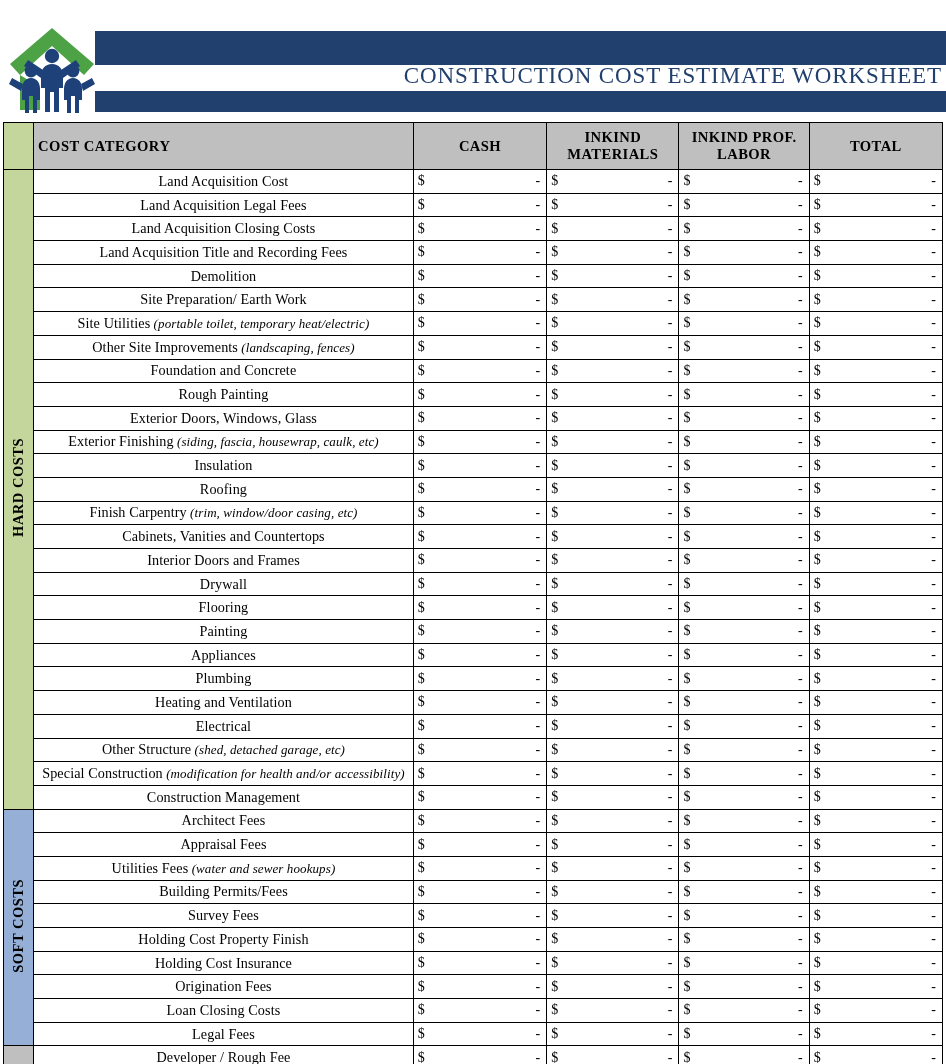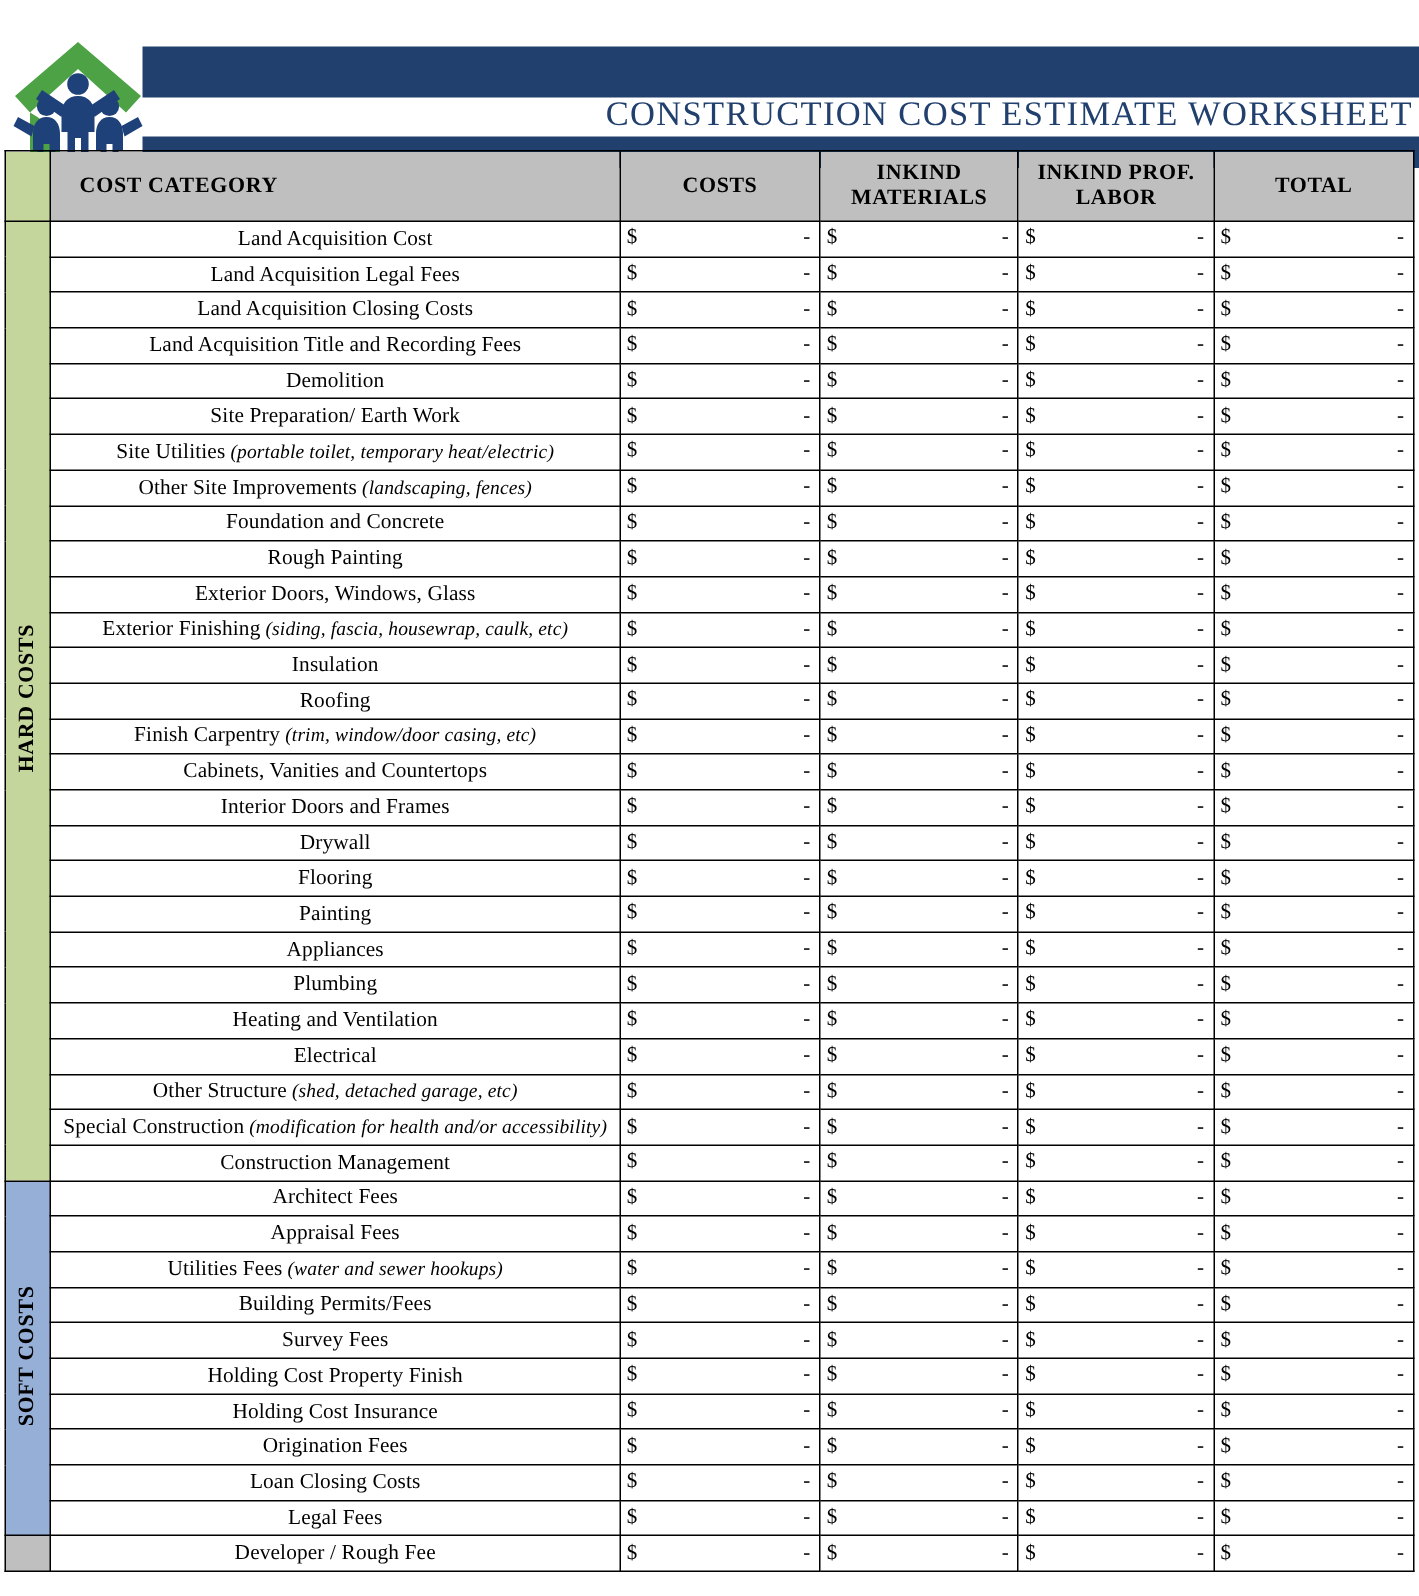--- a/index.html
+++ b/index.html
@@ -10,21 +10,21 @@
   body {
     width: 946px;
     height: 1064px;
     font-family: "Liberation Serif", serif;
     overflow: hidden;
   }
 
   
   .banner {
     position: relative;
-    height: 100px;
+    height: 122px;
     width: 946px;
   }
   .logo {
     position: absolute;
     left: 6px;
     top: 18px;
     width: 92px;
     height: 96px;
   }
   .bar-top {
@@ -116,21 +116,21 @@
     font-weight: bold;
     text-align: center;
     height: 46px;
     font-size: 14.6px;
     letter-spacing: 0.4px;
     white-space: normal;
     line-height: 1.14;
   }
   tr.head td.cat-head {
     text-align: left;
-    padding-left: 19px;
+    padding-left: 4px;
     letter-spacing: 0.5px;
   }
 
   
   td.cat {
     text-align: center;
     padding-left: 4px;
     font-size: 14.2px;
     letter-spacing: 0.1px;
   }
@@ -196,21 +196,21 @@
         <col class="c-cat">
         <col class="c-cash">
       <col class="c-mat">
         <col class="c-lab">
         <col class="c-tot">
     </colgroup>
     <tbody id="tbody">
         <tr class="head">
           <td class="band hard" style="border-top: 1.3px solid rgb(0, 0, 0);"></td>
           <td class="cat-head">COST CATEGORY</td>
-          <td class="">COSTS</td>
+          <td class="">CASH</td>
           <td class="">INKIND MATERIALS</td>
           <td class="">INKIND PROF. LABOR</td>
           <td class="">TOTAL</td>
         </tr>
         <tr>
           <td class="band hard" rowspan="27"><span class="band-label">HARD COSTS</span></td>
           <td class="cat"><span>Land Acquisition Cost</span></td>
           <td class="money">
             <span class="sgn">$</span>
             <span class="amt">-</span>

